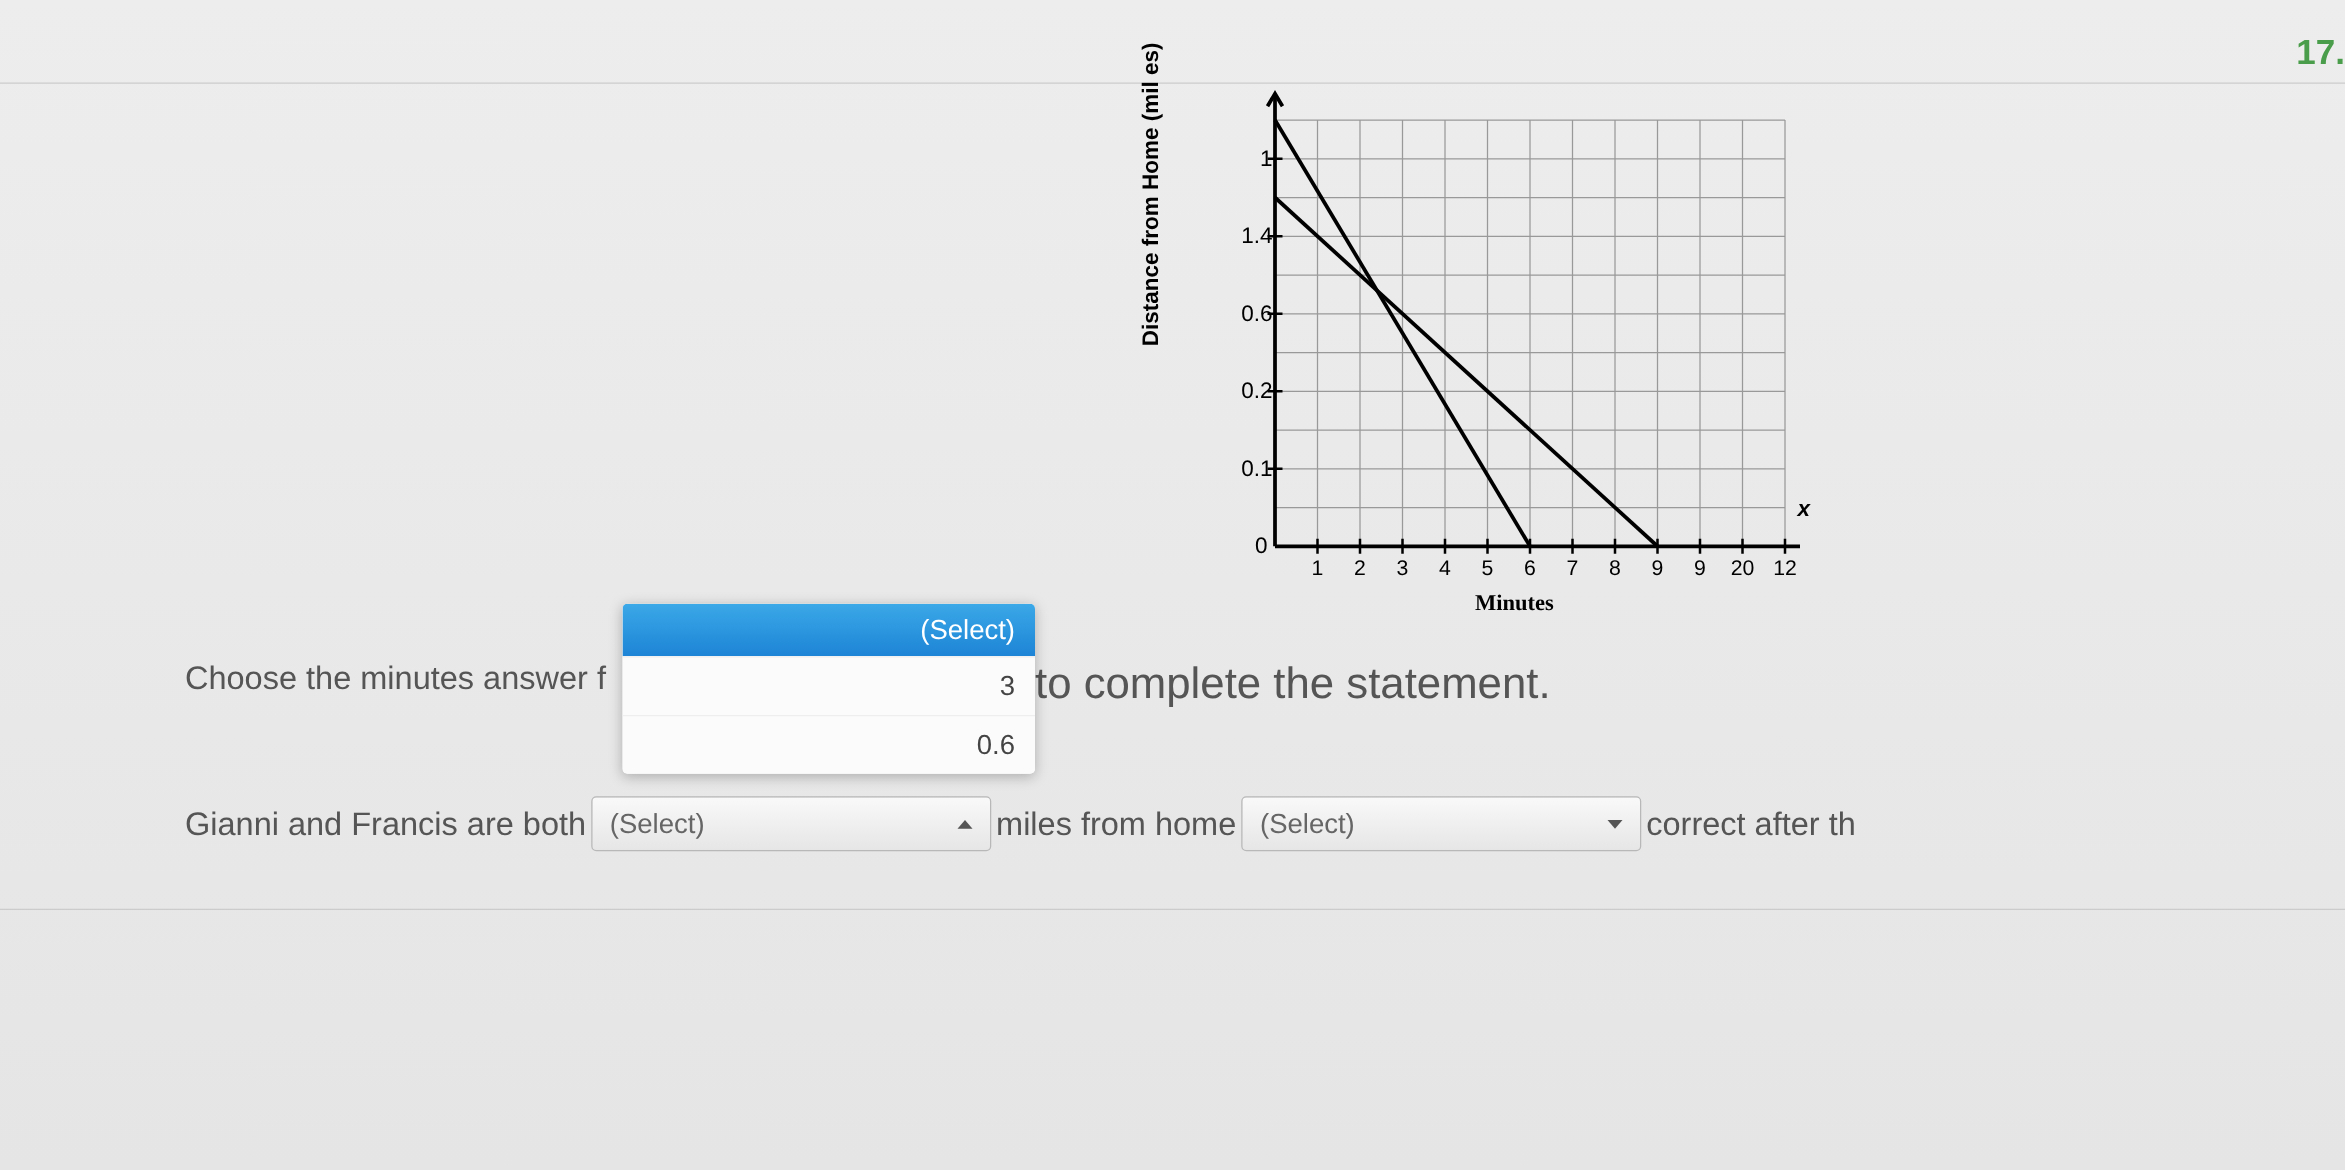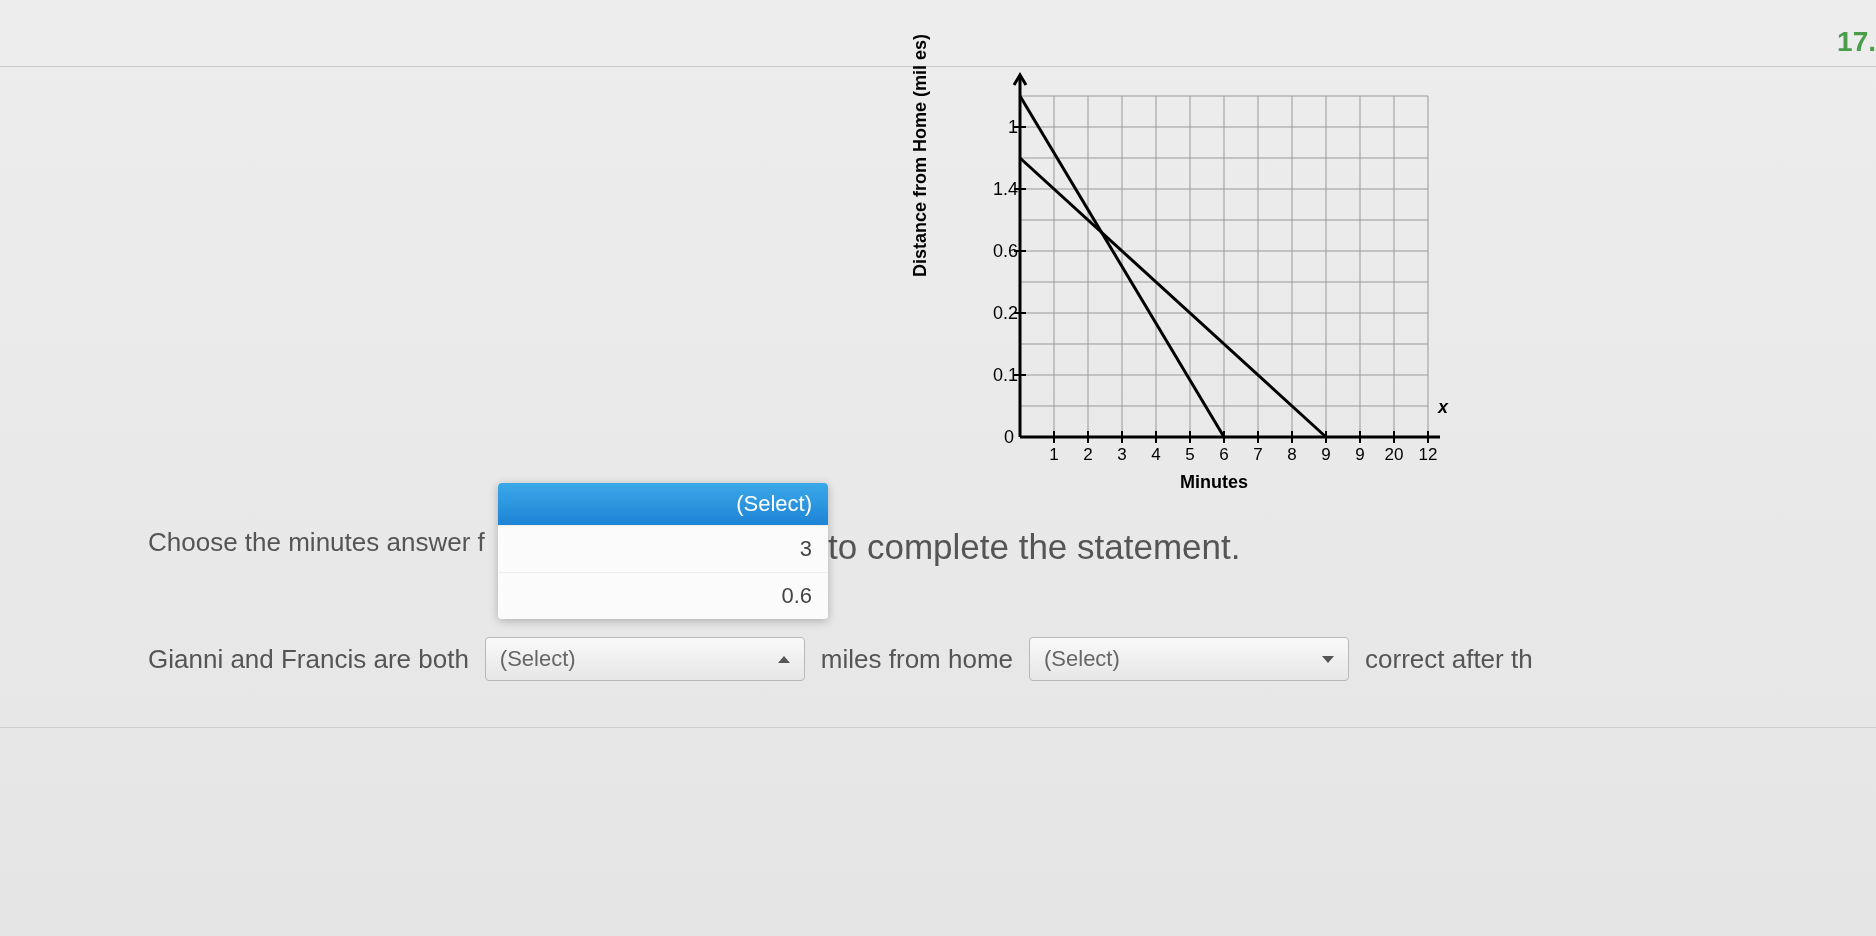--- a/index.html
+++ b/index.html
@@ -53,20 +53,21 @@
       font-weight: bold;
       font-size: 18px;
       white-space: nowrap;
     }
     .xlabel {
       position: absolute;
       left: 260px;
       top: 405px;
       font-weight: bold;
       font-size: 18px;
+      font-family: Liberation Serif, serif;
     }
     .plot {
       position: absolute;
       left: 60px;
       top: 0;
       width: 480px;
       height: 400px;
     }
     .tick-y {
       position: absolute;
@@ -127,21 +128,21 @@
       left: 828px;
       font-size: 35px;
       color: #555;
     }
     .sentence-row {
       position: absolute;
       top: 570px;
       left: 148px;
       display: flex;
       align-items: center;
-      gap: 16px;
+      gap: 4px;
       font-size: 26px;
       color: #555;
       white-space: nowrap;
     }
     .select-box {
       display: inline-flex;
       align-items: center;
       justify-content: space-between;
       background: linear-gradient(180deg, #f9f9f9 0%, #e6e6e6 100%);
       border: 1px solid #b8b8b8;

